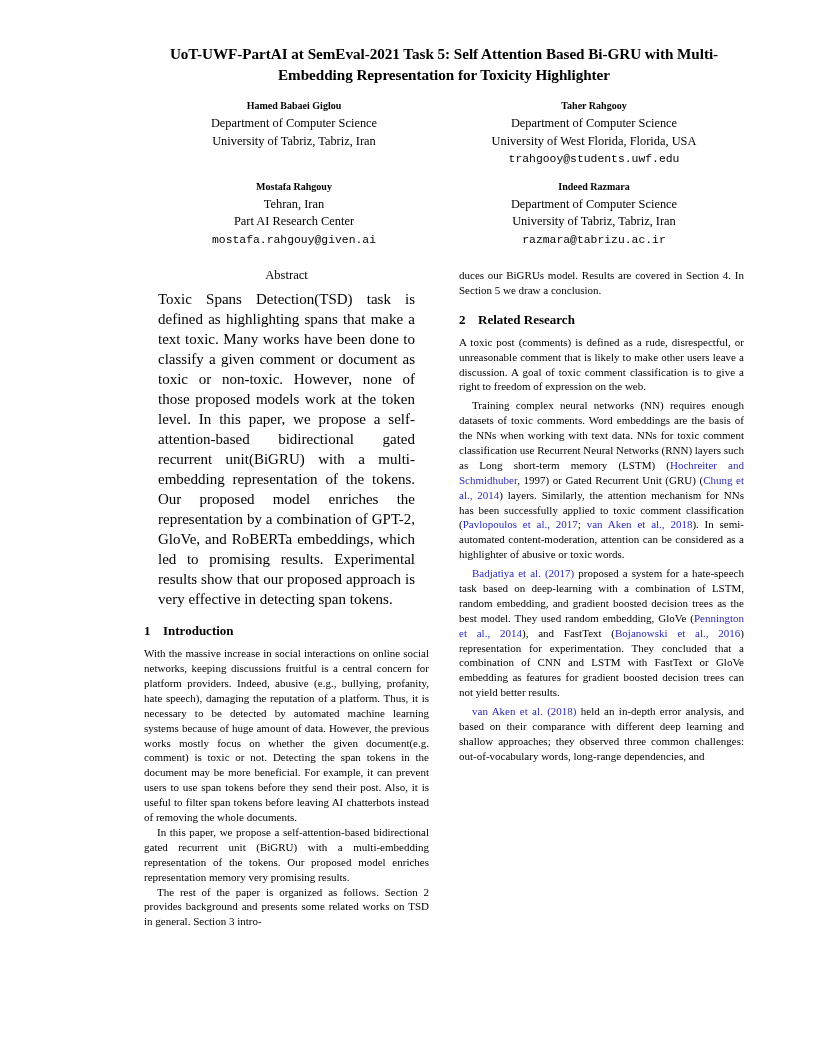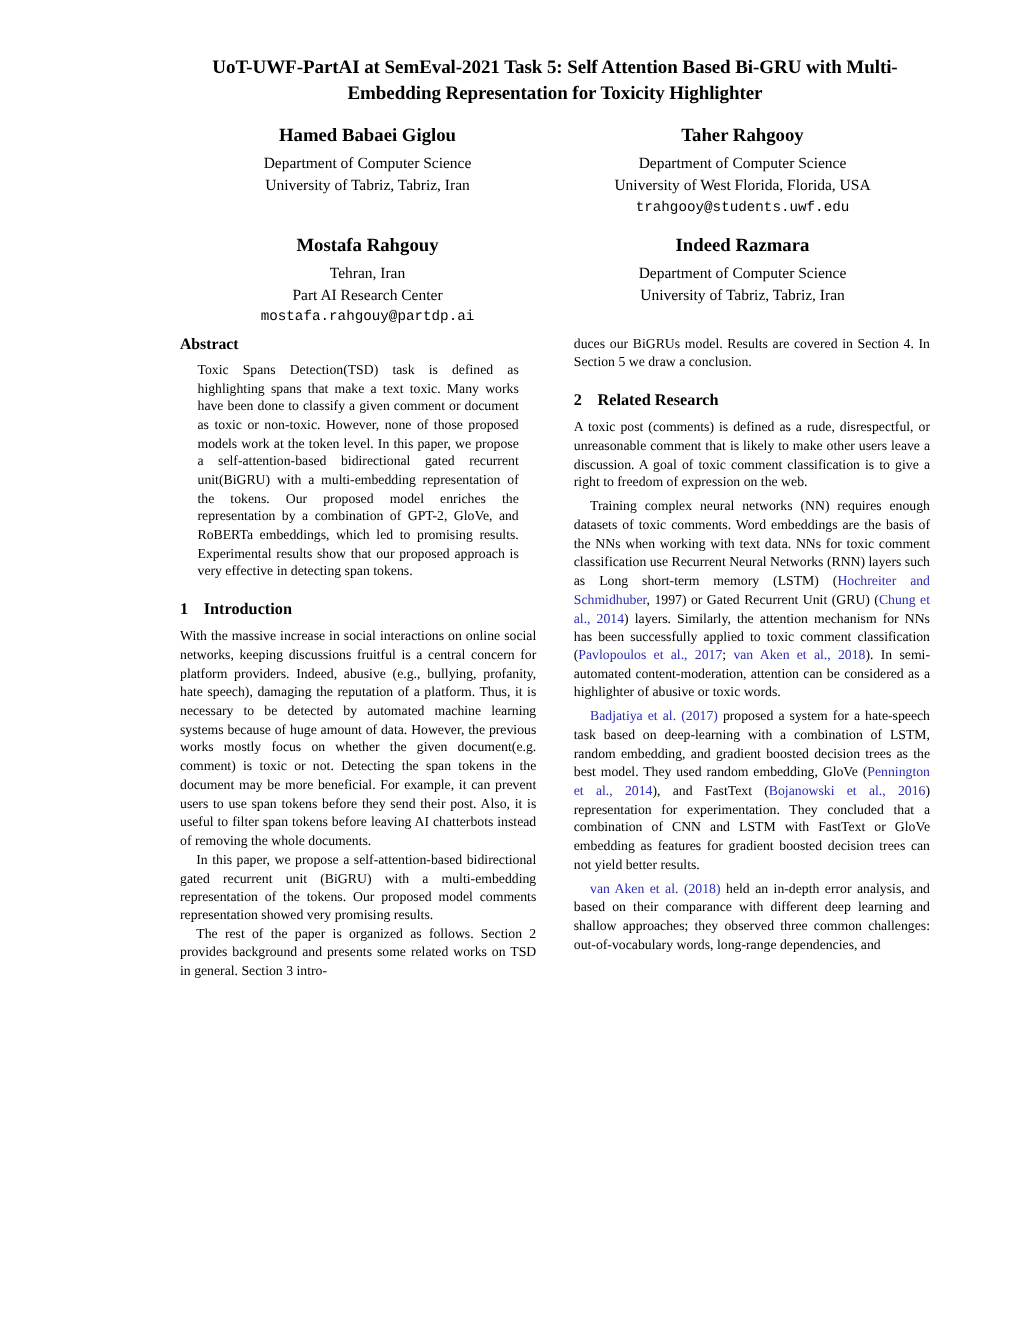--- a/index.html
+++ b/index.html
@@ -43,21 +43,21 @@
     margin-bottom: 2px;
   }
   .author-block {
     width: 50%;
     text-align: center;
     font-size: 12.4px;
     line-height: 1.42;
   }
   .author-name {
     font-weight: bold;
-    font-size: 15px;
+    font-size: 10px;
     margin-bottom: 2px;
   }
   .author-line { }
   .author-email {
     font-family: "Liberation Mono", monospace;
     font-size: 11.4px;
     margin-top: 1px;
   }
   .authors-row2 {
     margin-top: 12px;
@@ -72,26 +72,26 @@
   }
   .col {
     position: absolute;
     top: 0;
     width: 285px;
   }
   .col-left { left: 0; }
   .col-right { left: 315px; }
   .abstract-head {
     font-size: 12.6px;
-    font-weight: bold;
-    text-align: left;
+    font-weight: normal;
+    text-align: center;
     margin: 0 0 6px 0;
   }
   .abstract-body {
-    font-size: 11px;
+    font-size: 15px;
     line-height: 1.335;
     text-align: justify;
     margin: 0 14px 0 14px;
   }
   p.body {
     font-size: 11px;
     line-height: 1.355;
     text-align: justify;
     margin: 0;
     text-indent: 0;
@@ -134,42 +134,43 @@
         <div class="author-line">University of West Florida, Florida, USA</div>
         <div class="author-email">trahgooy@students.uwf.edu</div>
       </div>
     </div>
 
     <div class="authors authors-row2">
       <div class="author-block">
         <div class="author-name">Mostafa Rahgouy</div>
         <div class="author-line">Tehran, Iran</div>
         <div class="author-line">Part AI Research Center</div>
-        <div class="author-email">mostafa.rahgouy@partdp.ai</div>
+        <div class="author-email">mostafa.rahgouy@given.ai</div>
       </div>
       <div class="author-block">
         <div class="author-name">Indeed Razmara</div>
         <div class="author-line">Department of Computer Science</div>
         <div class="author-line">University of Tabriz, Tabriz, Iran</div>
+        <div class="author-email">razmara@tabrizu.ac.ir</div>
       </div>
     </div>
   </div>
 
   <div class="cols">
 
     <div class="col col-left">
       <div class="abstract-head">Abstract</div>
       <div class="abstract-body">Toxic Spans Detection(TSD) task is defined as highlighting spans that make a text toxic. Many works have been done to classify a given comment or document as toxic or non-toxic. However, none of those proposed models work at the token level. In this paper, we propose a self-attention-based bidirectional gated recurrent unit(BiGRU) with a multi-embedding representation of the tokens. Our proposed model enriches the representation by a combination of GPT-2, GloVe, and RoBERTa embeddings, which led to promising results. Experimental results show that our proposed approach is very effective in detecting span tokens.</div>
 
       <div class="numbered-head">
         <span class="num">1</span><span>Introduction</span>
       </div>
 
       <p class="body">With the massive increase in social interactions on online social networks, keeping discussions fruitful is a central concern for platform providers. Indeed, abusive (e.g., bullying, profanity, hate speech), damaging the reputation of a platform. Thus, it is necessary to be detected by automated machine learning systems because of huge amount of data. However, the previous works mostly focus on whether the given document(e.g. comment) is toxic or not. Detecting the span tokens in the document may be more beneficial. For example, it can prevent users to use span tokens before they send their post. Also, it is useful to filter span tokens before leaving AI chatterbots instead of removing the whole documents.</p>
-      <p class="body indent">In this paper, we propose a self-attention-based bidirectional gated recurrent unit (BiGRU) with a multi-embedding representation of the tokens. Our proposed model comments representation showed very promising results.</p>
+      <p class="body indent">In this paper, we propose a self-attention-based bidirectional gated recurrent unit (BiGRU) with a multi-embedding representation of the tokens. Our proposed model enriches representation memory very promising results.</p>
       <p class="body indent">The rest of the paper is organized as follows. Section 2 provides background and presents some related works on TSD in general. Section 3 intro-</p>
     </div>
 
     <div class="col col-right">
       <p class="body">duces our BiGRUs model. Results are covered in Section 4. In Section 5 we draw a conclusion.</p>
 
       <div class="numbered-head">
         <span class="num">2</span><span>Related Research</span>
       </div>
 

